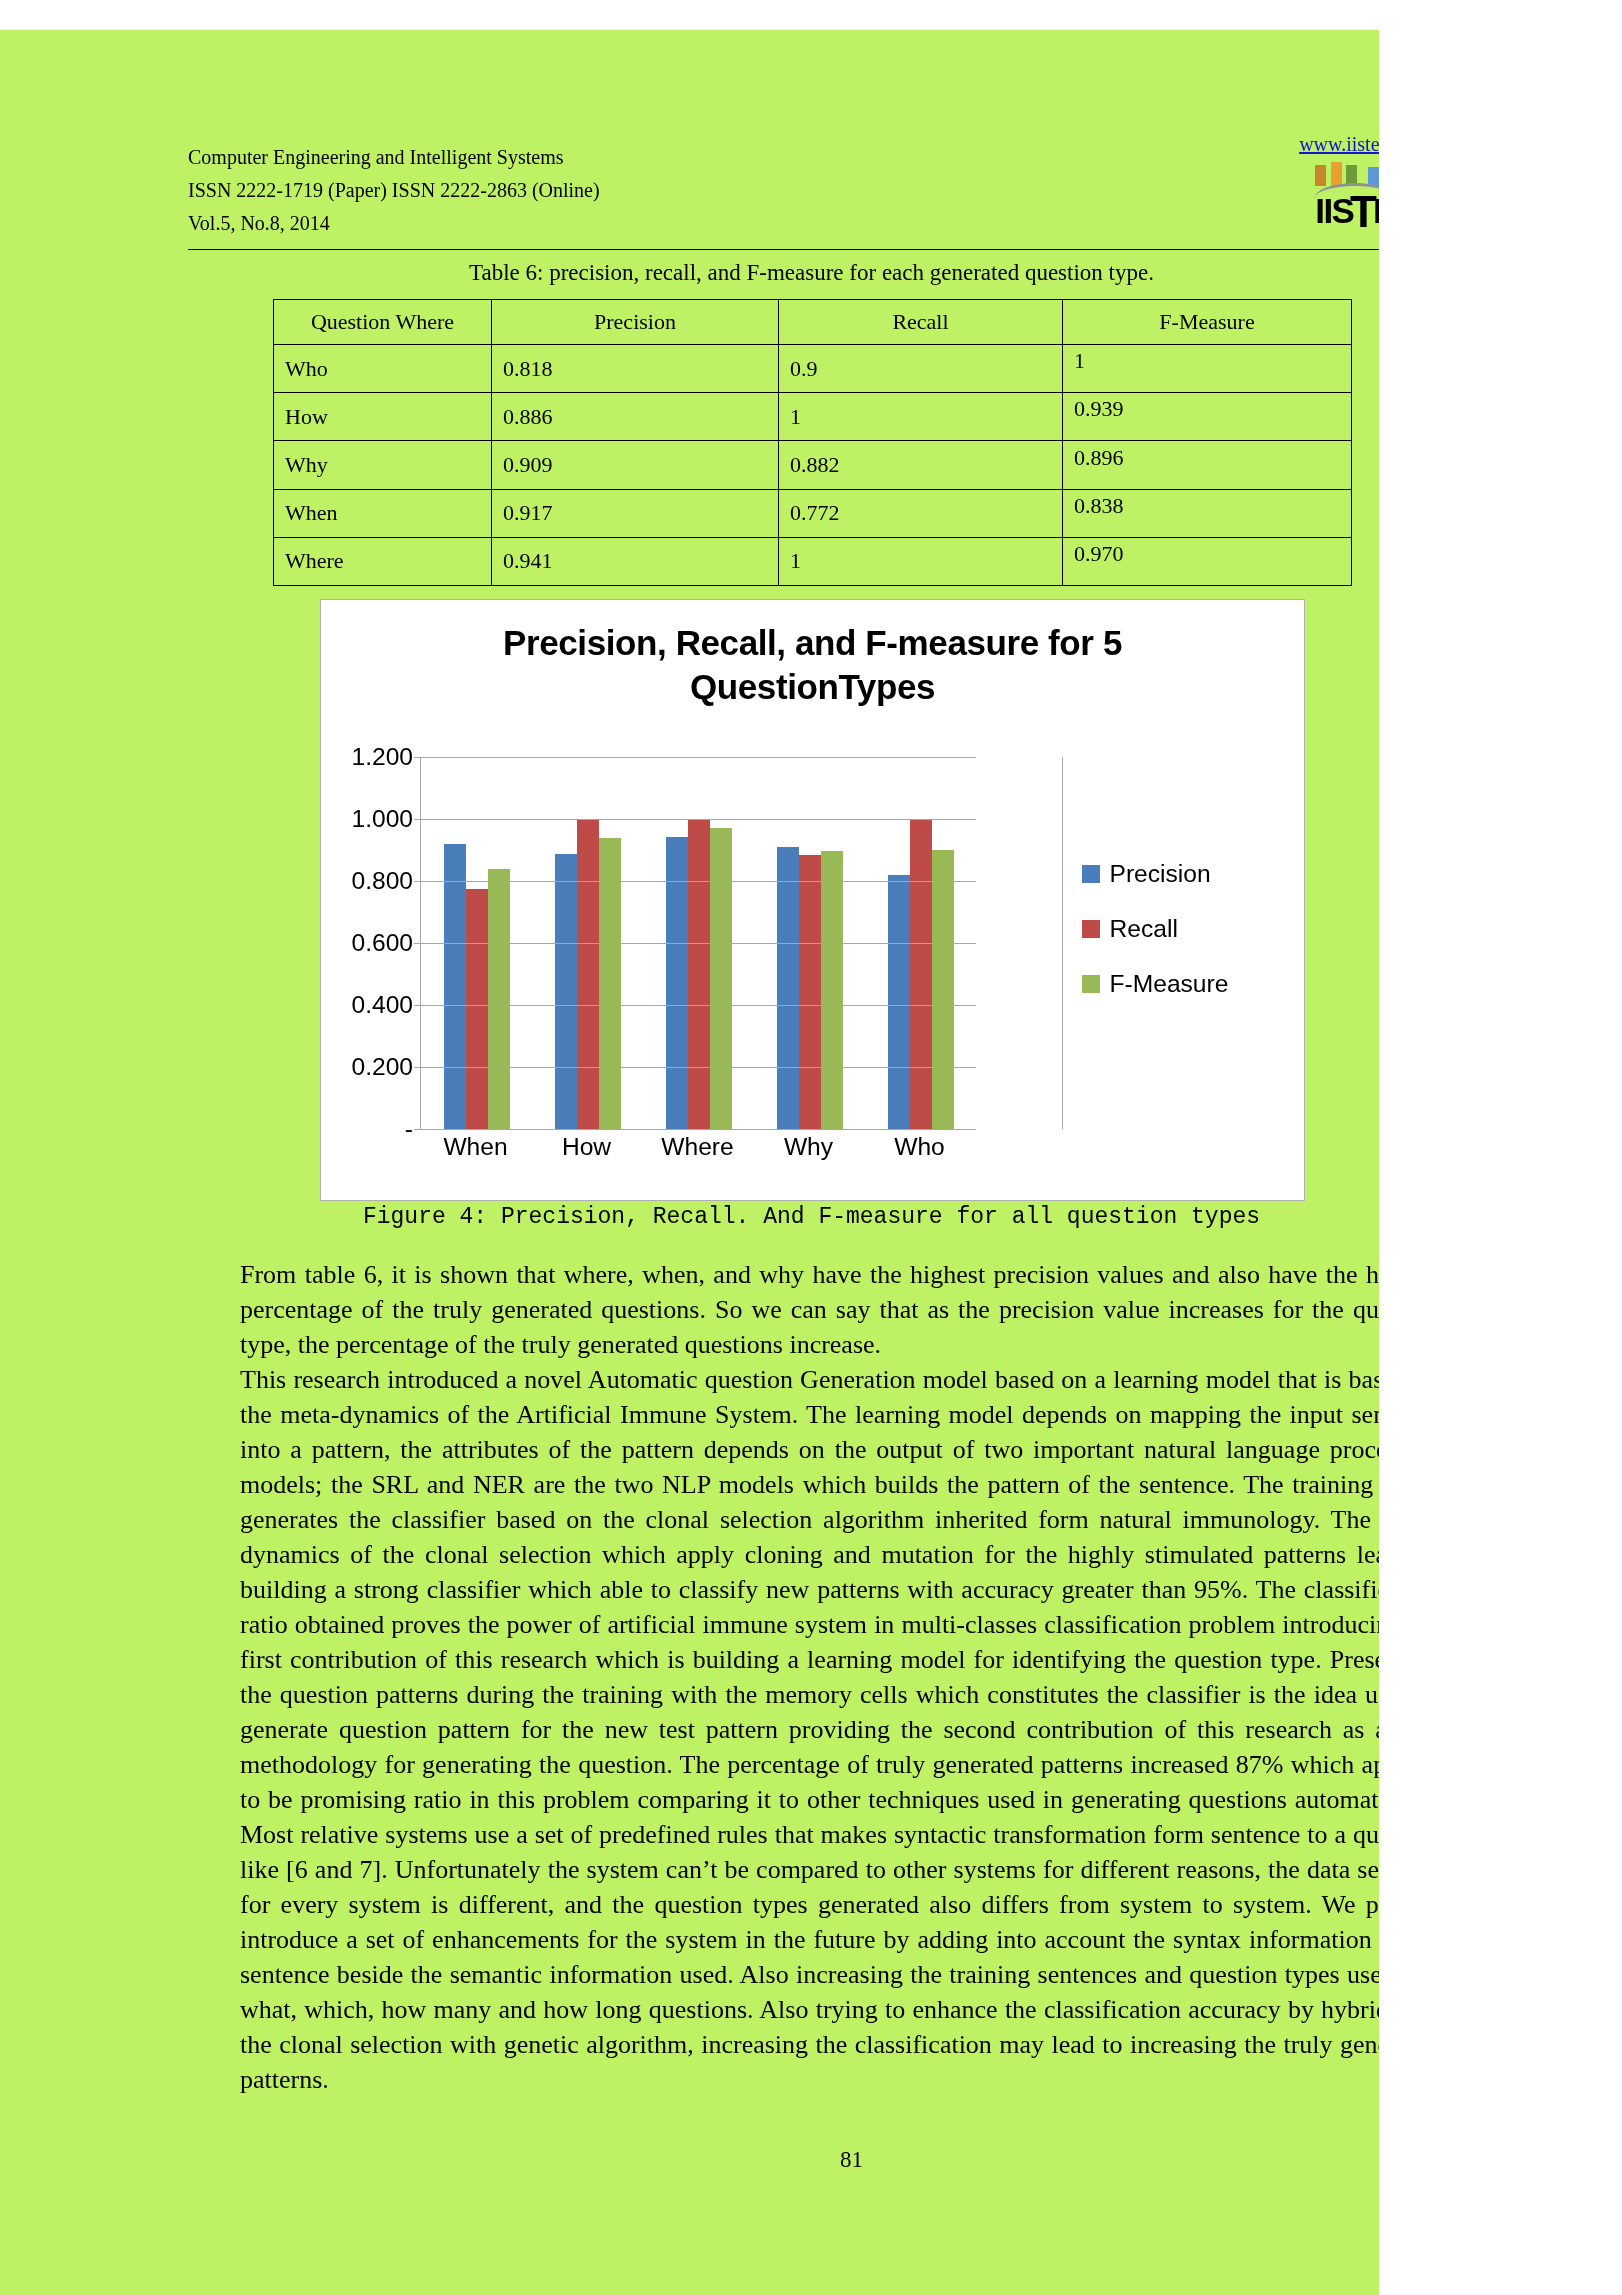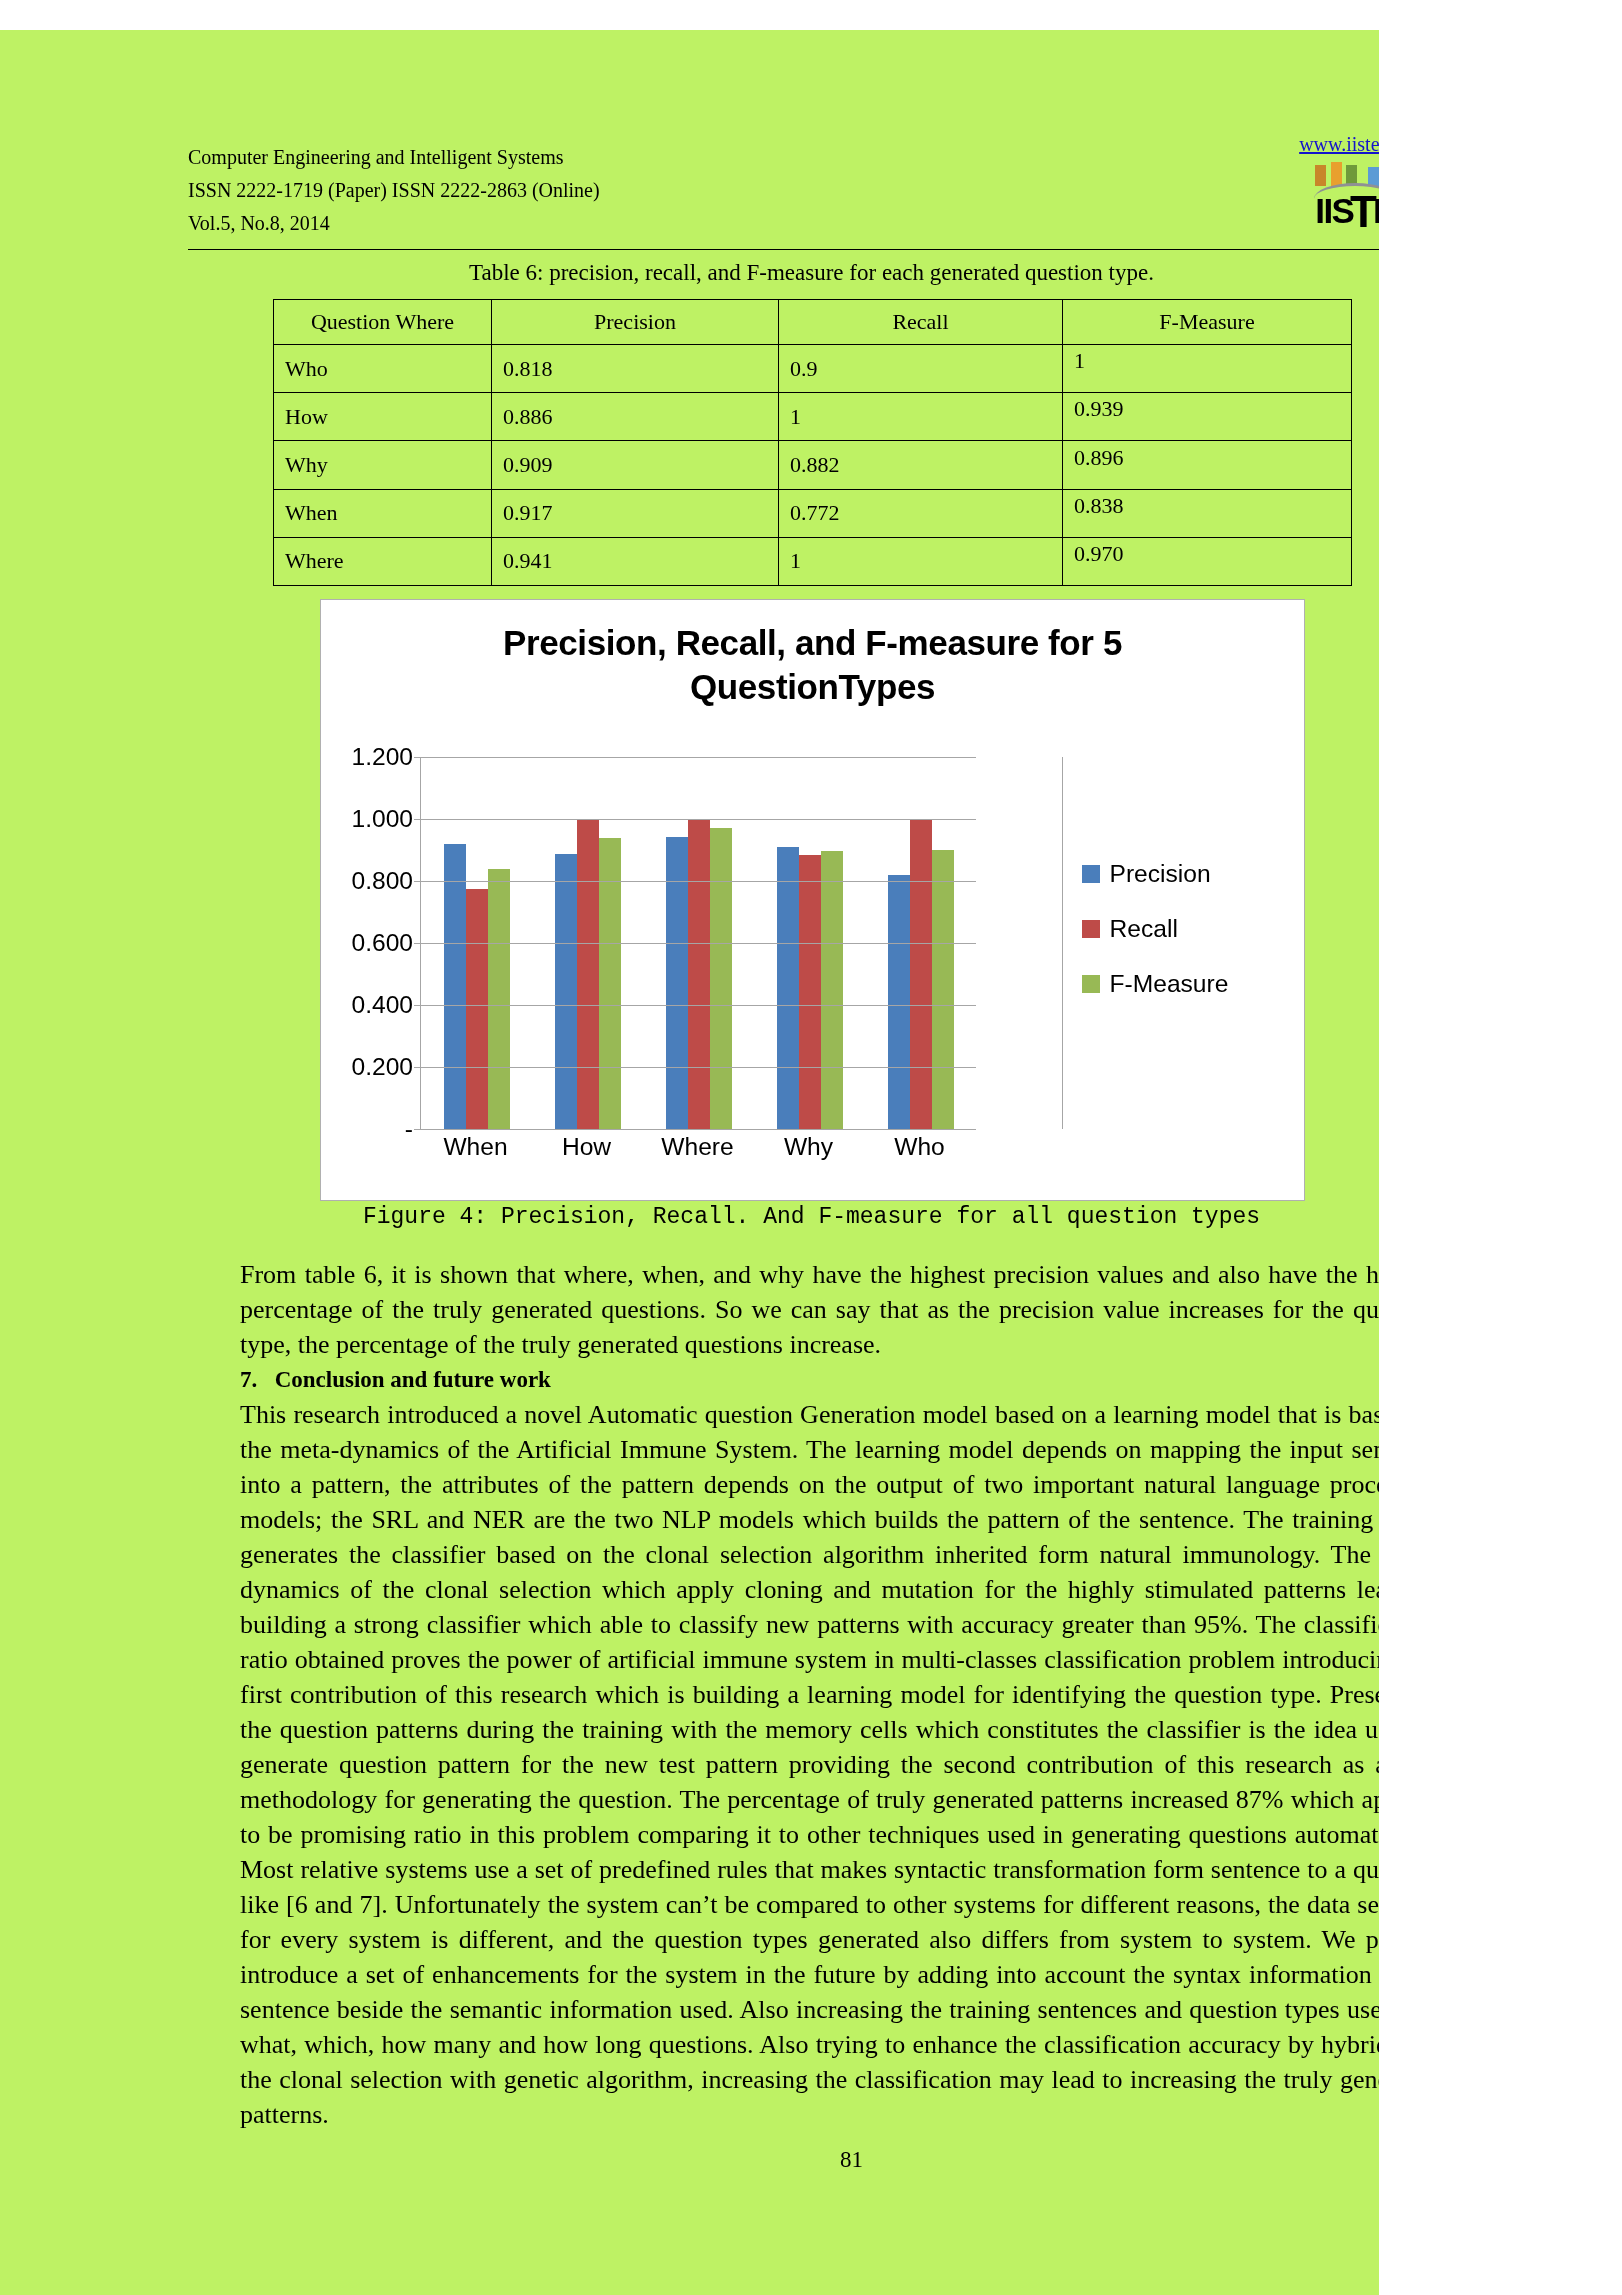--- a/index.html
+++ b/index.html
@@ -467,19 +467,18 @@
             <span>F-Measure</span>
           </div>
         </div>
     </div>
   </div>
 
   <div class="fig-caption">Figure 4: Precision, Recall. And F-measure for all question types</div>
 
   <div class="body">
     <p class="para">From table 6, it is shown that  where, when, and why have the highest precision values and also have the highest percentage of the truly generated questions. So we can say that as the precision value increases for the question type, the percentage of the truly generated questions increase.</p>
-    <p class="heading spaced"><span class="num">7.</span><span>Conclusion and future work</span></p>
     <p class="para">This research introduced a novel Automatic question Generation model based on a learning model that is based on the meta-dynamics of the Artificial Immune System. The learning model depends on mapping the input sentence into a pattern, the attributes of the pattern depends on the output of two important natural language processing models; the SRL and NER are the two NLP models which builds the pattern of the sentence. The training phase generates the classifier based on the clonal selection algorithm inherited form natural immunology. The meta-dynamics of the clonal selection which apply cloning and mutation for the highly stimulated patterns leads to building a strong classifier which able to classify new patterns with accuracy greater than 95%. The classification ratio obtained proves the power of artificial immune system in multi-classes classification problem introducing the first contribution of this research which is building a learning model for identifying the question type. Preserving the question patterns during the training with the memory cells which constitutes the classifier is the idea used to generate question pattern for the new test pattern providing the second contribution of this research as a new methodology for generating the question.  The percentage of truly generated patterns increased 87% which appears to be promising ratio in this problem comparing it to other techniques used in generating questions automatically. Most relative systems use a set of predefined rules that makes syntactic transformation form sentence to a question like [6 and 7].  Unfortunately the system can’t be compared to other systems for different reasons, the data set used for every system is different, and the question types generated also differs from system to system.  We plan to introduce a set of enhancements for the system in the future by adding into account the syntax information of the sentence beside the semantic information used. Also increasing the training sentences and question types used like what, which, how many and how long questions. Also trying to enhance the classification accuracy by hybridizing the clonal selection with genetic algorithm, increasing the classification may lead to increasing the truly generated patterns.</p>
   </div>
 
   <div class="page-number">81</div>
 </div>
 
 
 </body></html>

